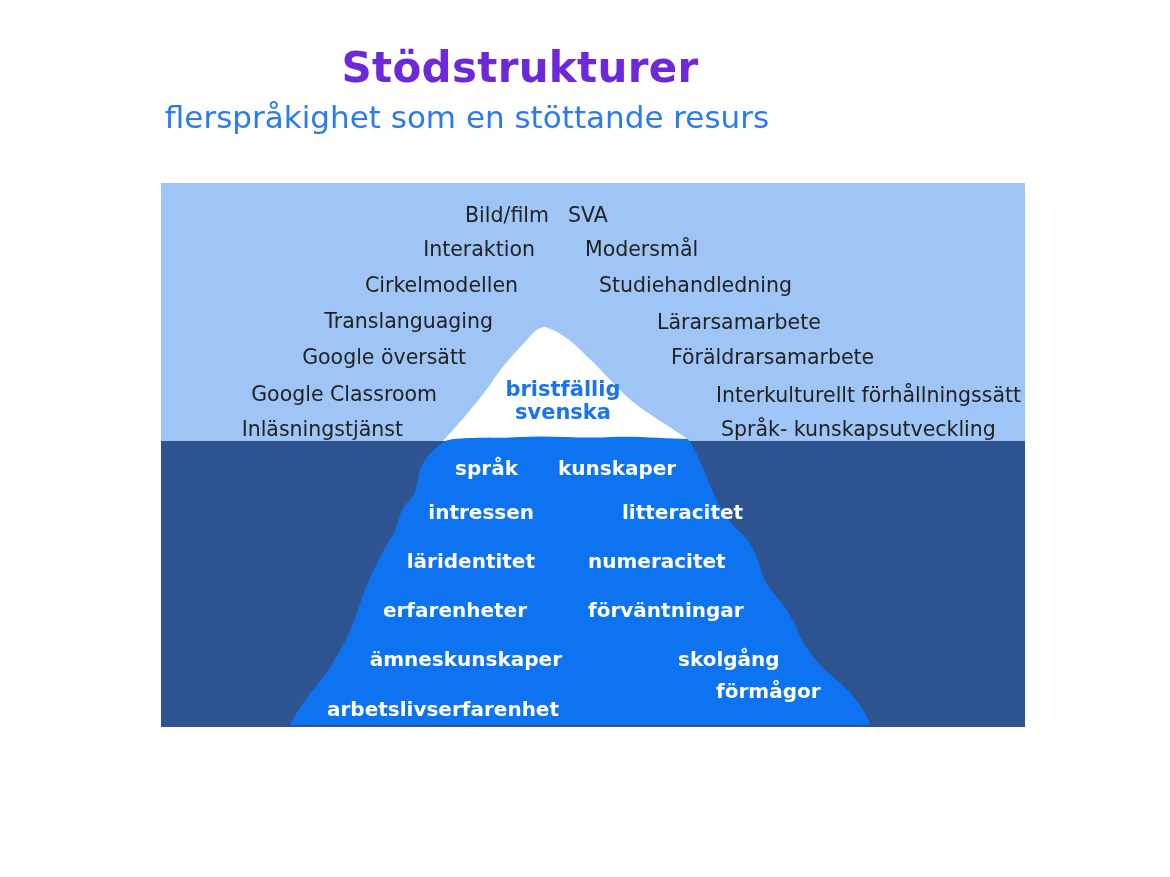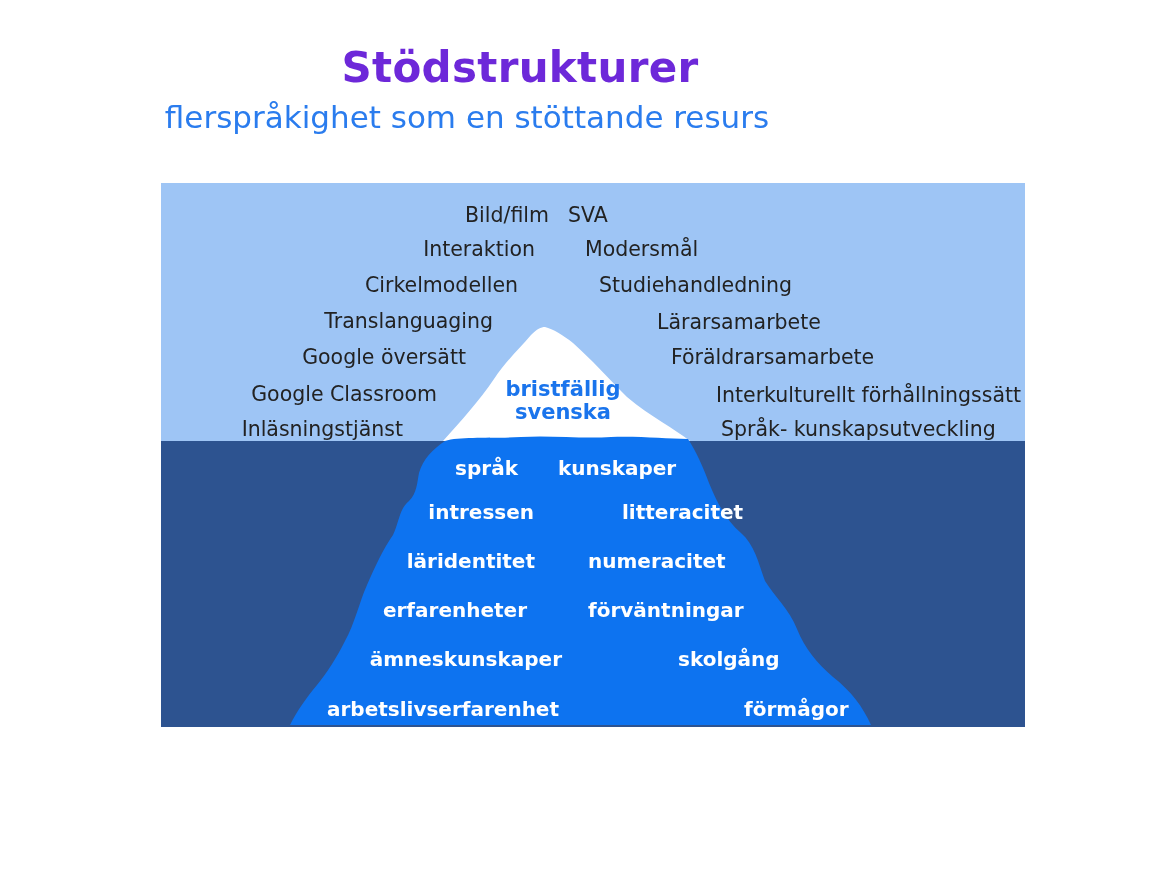--- a/index.html
+++ b/index.html
@@ -142,14 +142,14 @@
   <div class="under" style="right:490px; top:378px;">läridentitet</div>
   <div class="under" style="right:498px; top:427px;">erfarenheter</div>
   <div class="under" style="right:463px; top:476px;margin-left:20px;">ämneskunskaper</div>
   <div class="under" style="right:466px; top:526px;">arbetslivserfarenhet</div>
 
   <div class="under" style="left:397px; top:285px;">kunskaper</div>
   <div class="under" style="left:417px; top:329px;margin-left:44px;">litteracitet</div>
   <div class="under" style="left:427px; top:378px;">numeracitet</div>
   <div class="under" style="left:427px; top:427px;">förväntningar</div>
   <div class="under" style="left:517px; top:476px;">skolgång</div>
-  <div class="under" style="left:555px; top:526px;margin-left:28px;">förmågor</div>
+  <div class="under" style="left:555px; top:508px;">förmågor</div>
 </div>
 
 </body></html>

